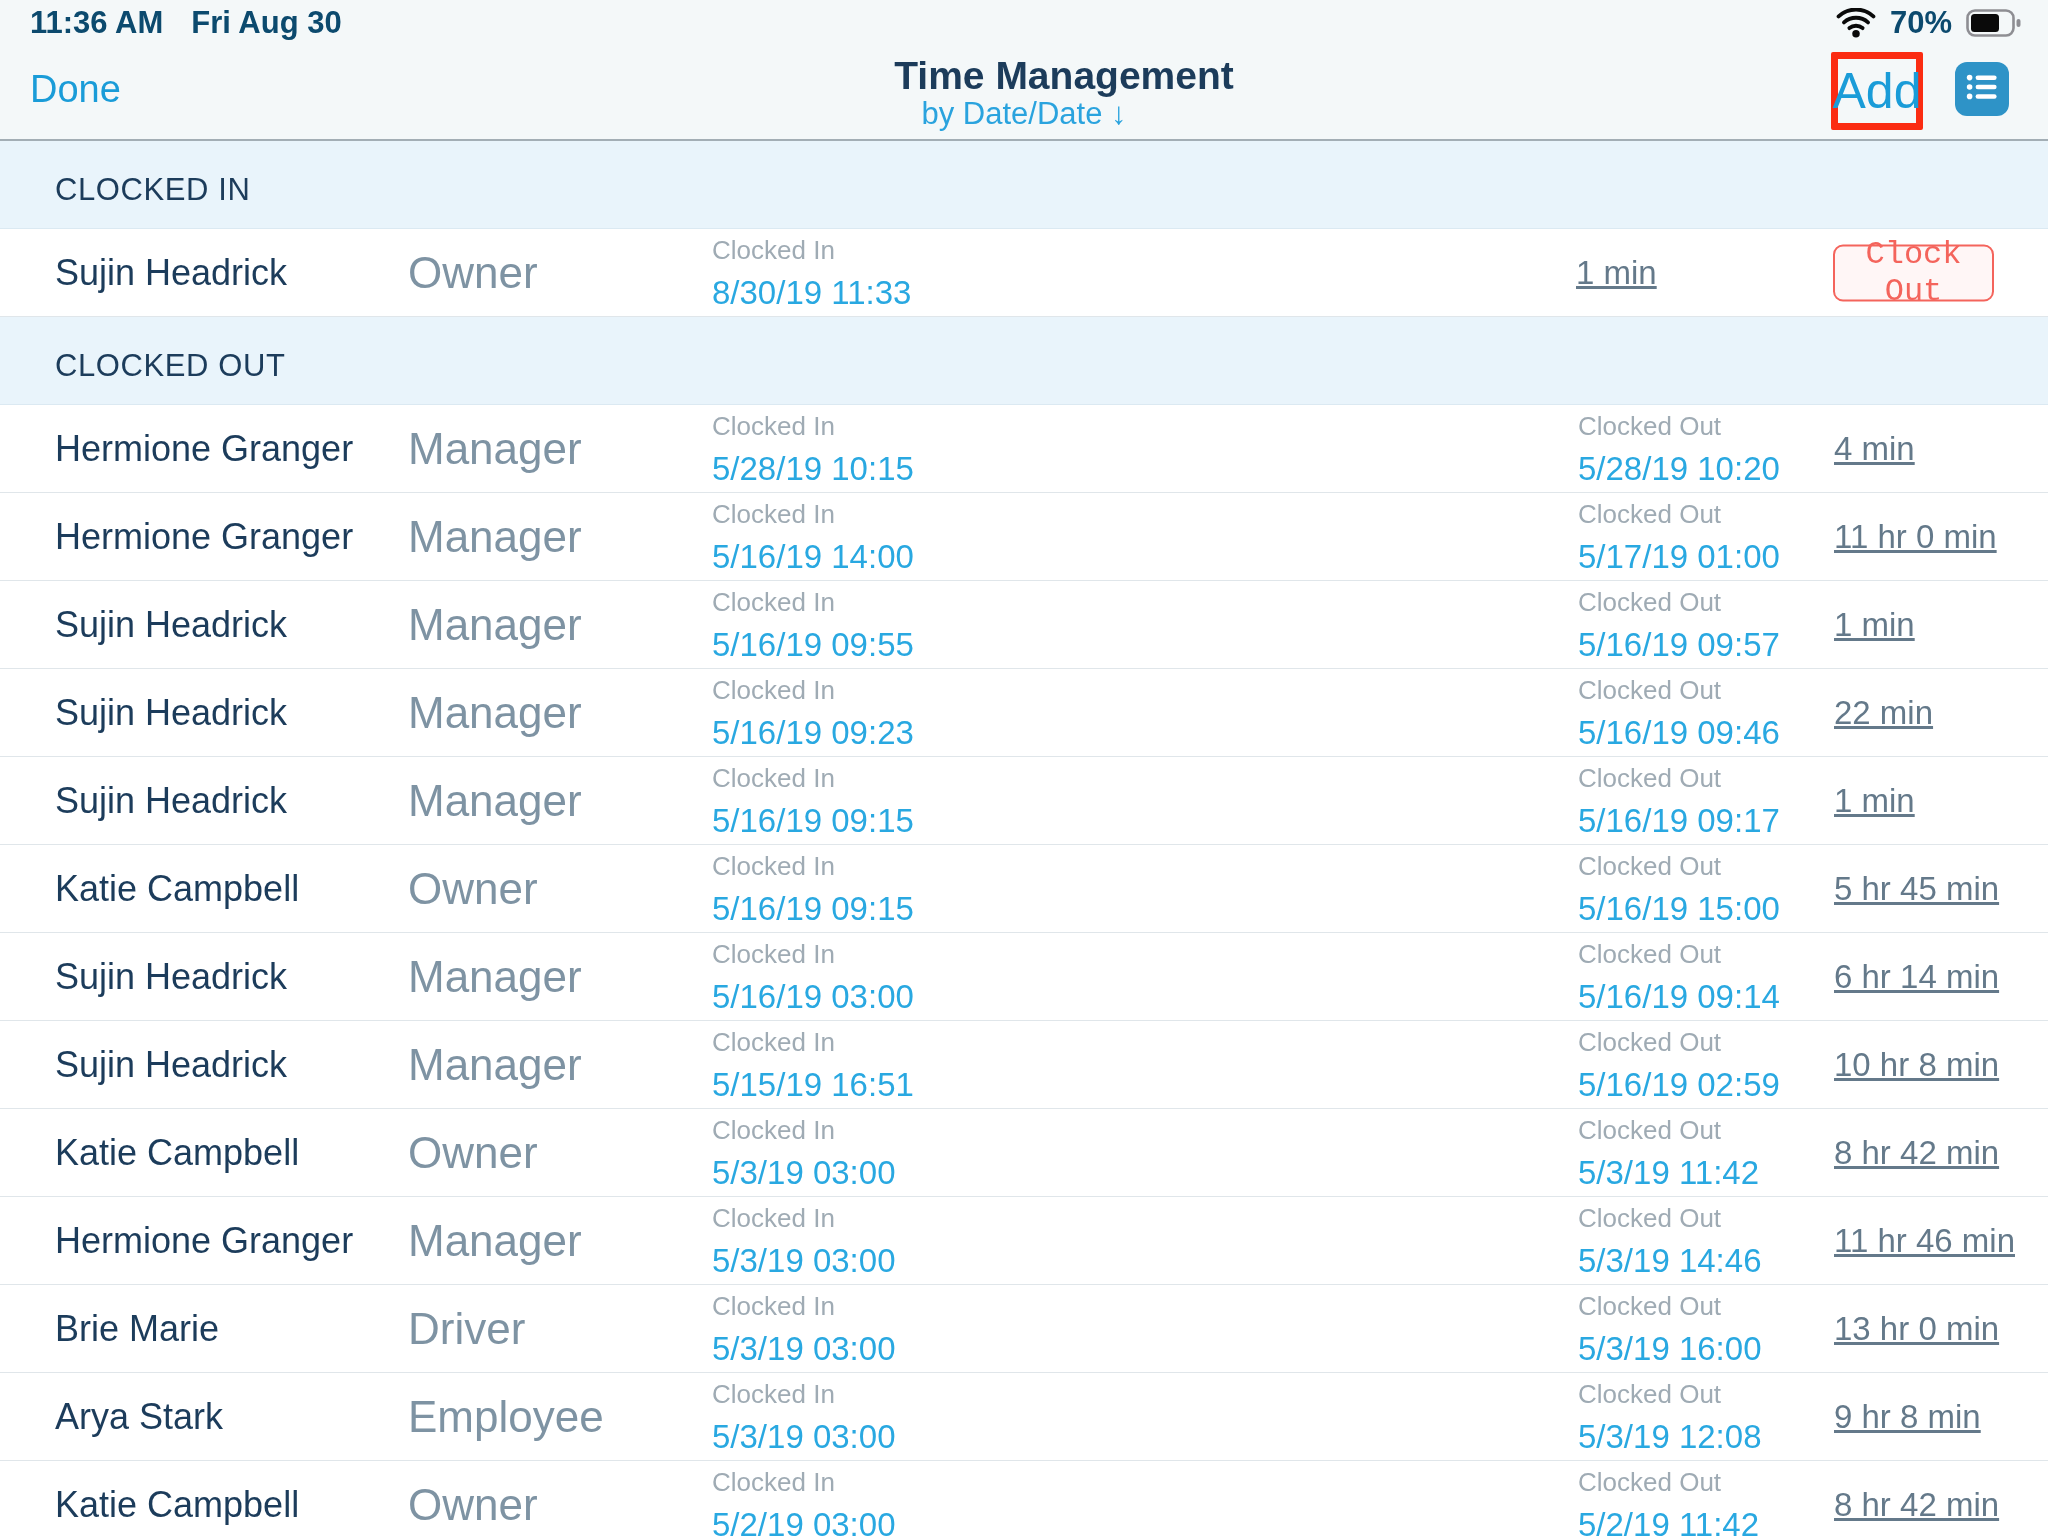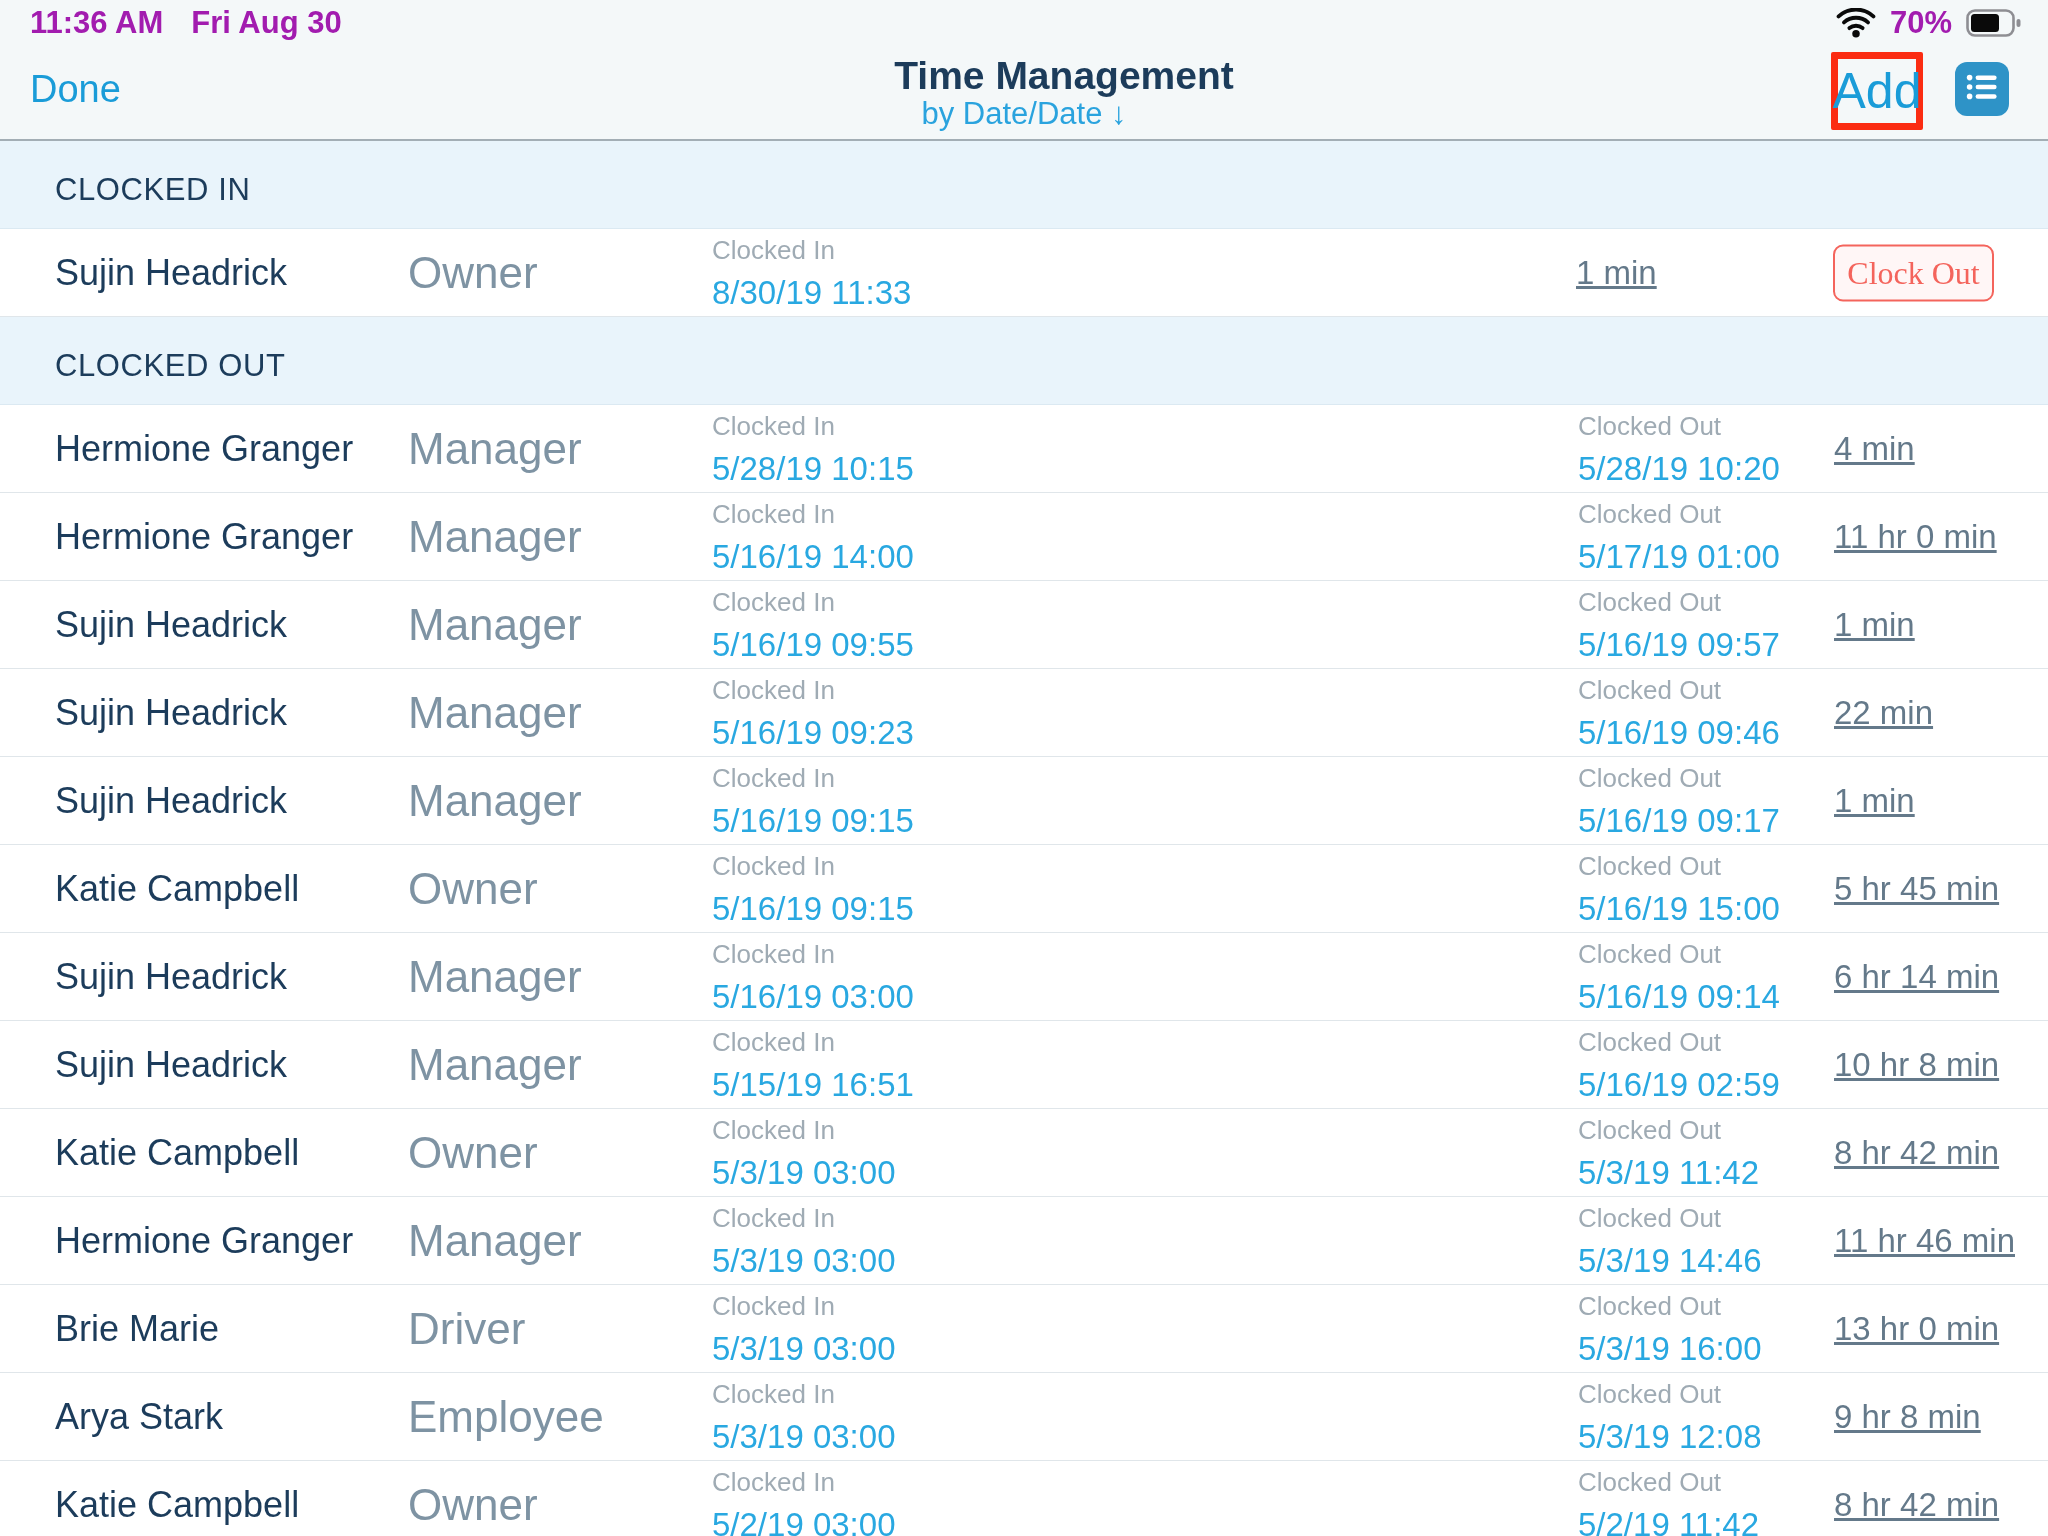--- a/index.html
+++ b/index.html
@@ -11,21 +11,21 @@
     -webkit-font-smoothing: antialiased;
   }
   .screen { position: relative; width: 2048px; height: 1536px; background: #fff; }
 
   
   .status-bar {
     position: absolute; top: 0; left: 0; right: 0; height: 42px;
     background: var(--chrome-bg, #f4f8f9);
     display: flex; justify-content: space-between; align-items: center;
     padding: 4px 26px 0 30px; box-sizing: border-box;
-    font-size: 31px; font-weight: 700; color: #a21caf;
+    font-size: 31px; font-weight: 700; color: #0c4a6e;
   }
   .status-left { display: flex; gap: 28px; align-items: baseline; }
   .status-right { display: flex; gap: 14px; align-items: center; }
   .status-right svg { display: block; }
 
   
   .nav {
     position: absolute; top: 42px; left: 0; right: 0; height: 97px;
     background: var(--chrome-bg, #f4f8f9);
     border-bottom: 2px solid #a3aeb5;
@@ -99,21 +99,21 @@
   .col-duration {
     position: absolute; left: 1834px; top: 50%; transform: translateY(-50%);
     font-size: 33px; color: var(--duration-gray, #64798a); white-space: nowrap; text-decoration: underline;
   }
   .col-duration.at-out-col { left: 1576px; }
   .clock-out-button {
     position: absolute; left: 1833px; top: 50%; transform: translateY(-50%);
     width: 161px; height: 57px; box-sizing: border-box;
     border: 2px solid var(--clockout-red, #f4645c); border-radius: 10px;
     background: #fff6f6; color: var(--clockout-red, #f4645c);
-    font-size: 32px; font-family: Liberation Serif, serif;
+    font-size: 32px; font-family: Liberation Mono, monospace;
     display: flex; align-items: center; justify-content: center;
     padding: 0; cursor: pointer;
   }
 </style>
 </head>
 <body>
 
 <div class="screen">
 
   <div class="status-bar">

